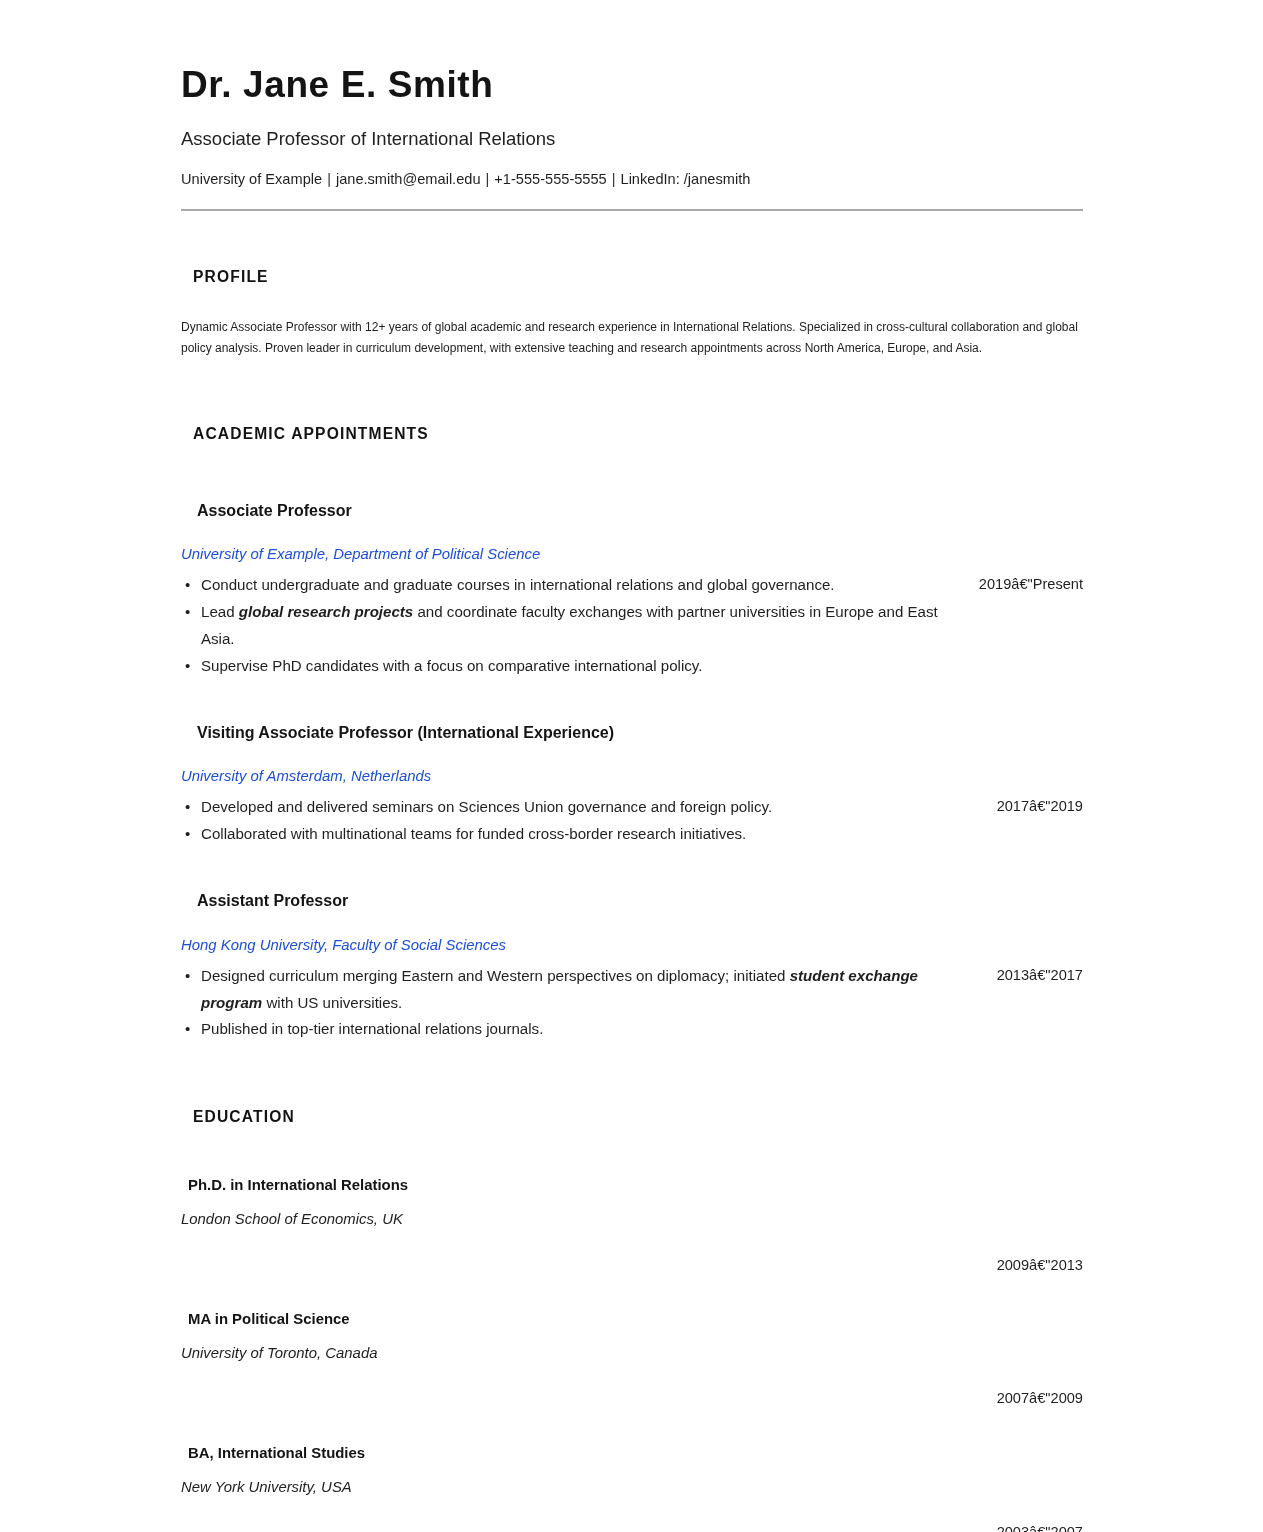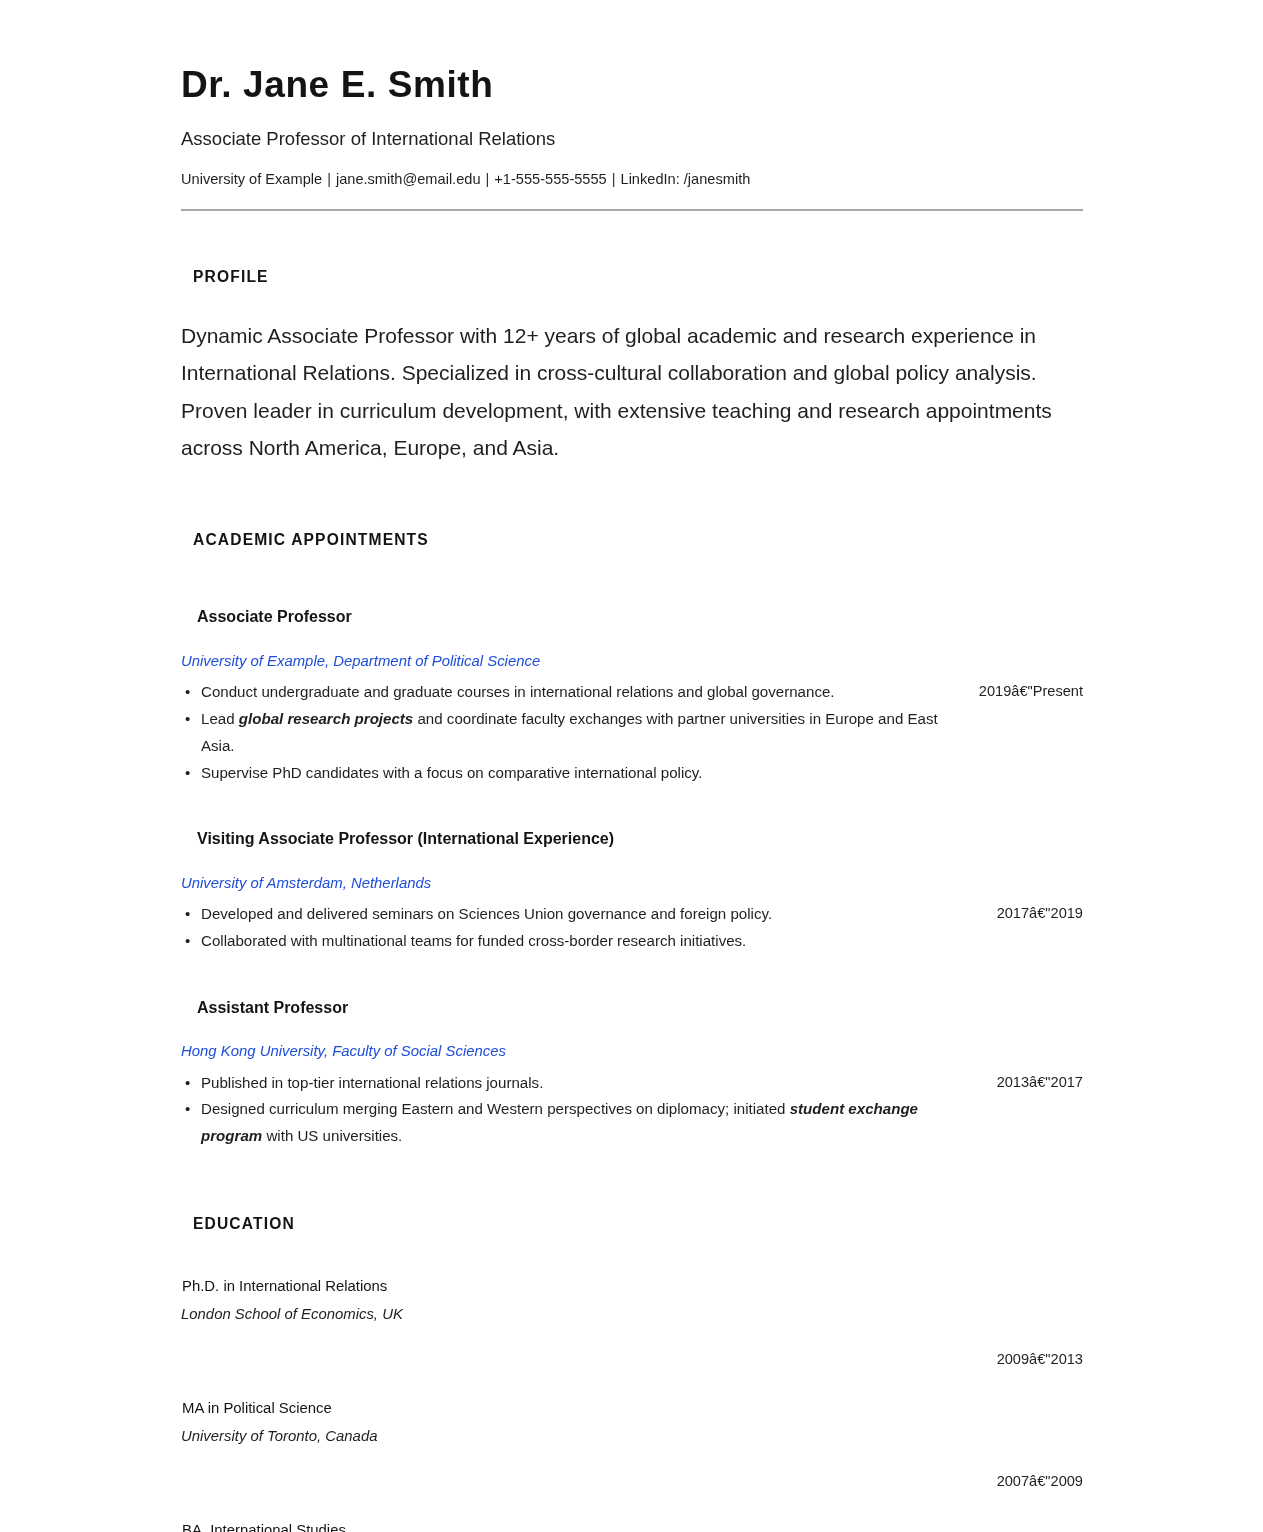--- a/index.html
+++ b/index.html
@@ -72,21 +72,21 @@
     color: #131313;
     margin: 12px;
     text-transform: uppercase;
   }
   .sec-profile { padding-top: 45px; }
   .sec-appointments { padding-top: 53px; }
   .sec-education { padding-top: 53px; }
   .sec-publications { padding-top: 70px; }
 
   .profile-body {
-    font-size: 21px;
+    font-size: 12px;
     line-height: 1.78;
     color: #1f1f1f;
     margin: 0;
     padding-top: 19px;
     width: 898px;
     text-align: left;
   }
 
   
   .entry { padding-top: 26px; }
@@ -154,24 +154,24 @@
     line-height: 1.78;
     white-space: nowrap;
     text-align: right;
   }
 
   
   .edu-entry { padding-top: 27px; }
   .edu-entry-first { padding-top: 30px; }
   .edu-title {
     font-size: 14.9px;
-    font-weight: 400;
+    font-weight: 700;
     color: #141414;
     line-height: 1.35;
-    margin: 1px;
+    margin: 7px;
   }
   .edu-org {
     font-size: 14.9px;
     font-style: italic;
     font-weight: 400;
     color: #1f1f1f;
     line-height: 1.35;
     margin: 0;
     padding-top: 7px;
   }
@@ -237,22 +237,22 @@
         </div>
       </div>
 
       <div class="entry">
         <div class="entry-title">
           <span>Assistant Professor</span><span class="paren"></span>
         </div>
         <div class="entry-org">Hong Kong University, Faculty of Social Sciences</div>
         <div class="bullets-row">
           <ul class="bullets">
+            <li><span>Designed curriculum merging Eastern and Western perspectives on diplomacy; initiated </span><span class="bi">student exchange program</span><span> with US universities.</span></li>
             <li><span>Published in top-tier international relations journals.</span><span class="bi"></span><span></span></li>
-            <li><span>Designed curriculum merging Eastern and Western perspectives on diplomacy; initiated </span><span class="bi">student exchange program</span><span> with US universities.</span></li>
           </ul>
           <div class="entry-date">2013â€"2017</div>
         </div>
       </div>
     </section>
 
     <section>
       <h2 class="section-title sec-education">EDUCATION</h2>
 
       <div class="edu-entry edu-entry-first">

